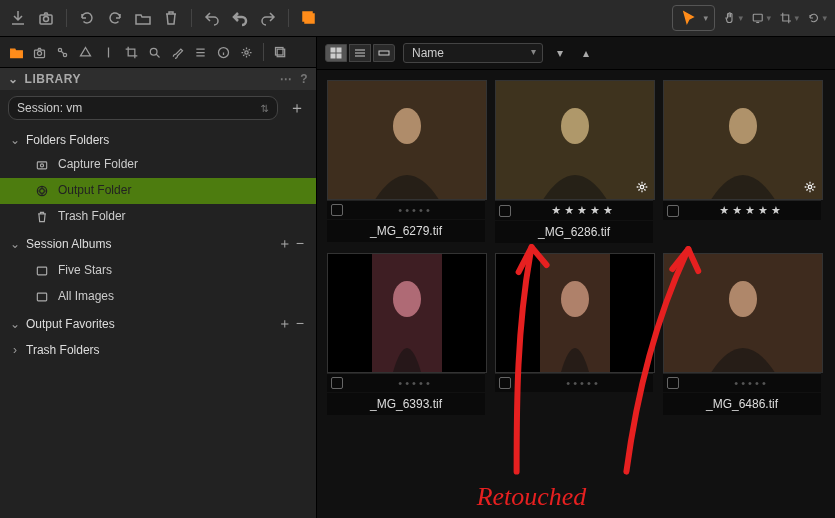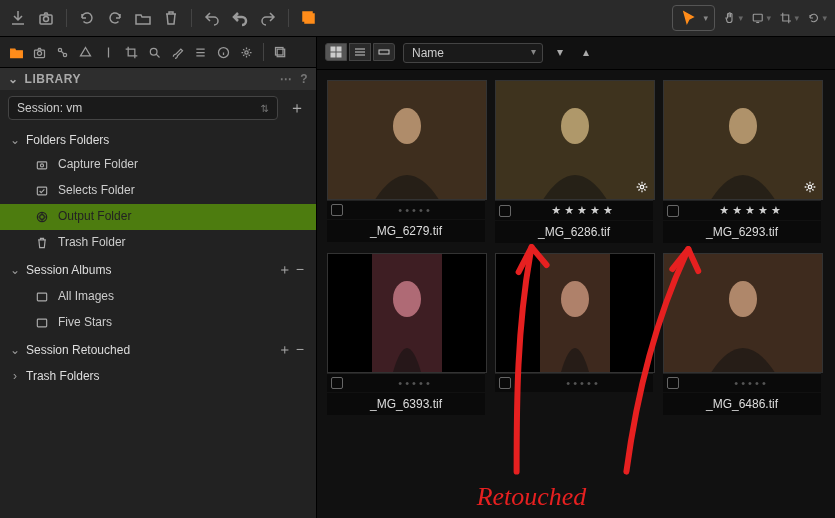--- a/index.html
+++ b/index.html
@@ -13,34 +13,34 @@
   .main{display:flex;height:calc(100% - 36px)}
   .sidebar{width:316px;background:#222;border-right:1px solid #000;display:flex;flex-direction:column}
   .sidetoolbar{display:flex;align-items:center;gap:6px;padding:6px 8px;border-bottom:1px solid #000;flex-wrap:nowrap}
   .sidetoolbar .ticon{width:17px;height:17px}
   .sidetoolbar .ticon svg{width:15px;height:15px}
   .divider{width:1px;height:18px;background:#444;margin:0 2px}
   .libhdr{display:flex;align-items:center;padding:4px 8px;background:#2e2e2e;color:#aaa;font-weight:bold;letter-spacing:.5px}
   .libhdr .chev{margin-right:6px}
   .libhdr .sp{flex:1}
   .session-row{display:flex;align-items:center;padding:6px 8px;gap:8px}
-  .session-sel{flex:1;background:#1a1a1a;border:1px solid #444;border-radius:4px;padding:4px 8px;display:flex;align-items:center;justify-content:space-between;color:#ccc}
+  .session-sel{flex:1;background:#1a1a1a;border:1px solid #444;border-radius:9px;padding:4px 8px;display:flex;align-items:center;justify-content:space-between;color:#ccc}
   .plus-btn{width:22px;height:22px;display:flex;align-items:center;justify-content:center;color:#aaa;font-size:16px;cursor:pointer}
   .tree{flex:1;overflow:auto;padding:2px 0}
   .section-hdr{display:flex;align-items:center;padding:5px 8px;color:#ddd;cursor:pointer}
   .section-hdr .chev{width:14px;display:flex;justify-content:center;color:#999;margin-right:4px}
   .section-hdr .sp{flex:1}
   .section-hdr .btns{color:#aaa;font-size:14px;letter-spacing:4px}
   .node{display:flex;align-items:flex-start;padding:5px 8px 5px 34px;color:#ccc;cursor:pointer;gap:8px;border-radius:0}
   .node .nicon{width:16px;height:16px;display:flex;align-items:center;justify-content:center}
   .node .nicon svg{width:14px;height:14px;stroke:#aaa;fill:none;stroke-width:1.5}
   .node.sel{background:#4d7c0f;color:#222}
   .node.sel .nicon svg{stroke:#222}
   .browser{flex:1;background:#111;display:flex;flex-direction:column;position:relative}
-  .btoolbar{display:flex;align-items:flex-start;padding:6px 8px;border-bottom:1px solid #000;gap:8px}
+  .btoolbar{display:flex;align-items:center;padding:6px 8px;border-bottom:1px solid #000;gap:8px}
   .viewbtns{display:flex;gap:2px}
   .viewbtn{width:20px;height:16px;border:1px solid #444;background:#2a2a2a;display:flex;align-items:center;justify-content:center;cursor:pointer}
   .viewbtn:first-child{border-radius:3px 0 0 3px}
   .viewbtn:last-child{border-radius:0 3px 3px 0}
   .viewbtn.active{background:#555}
   .viewbtn svg{width:12px;height:12px;stroke:#ccc;fill:#ccc}
   .sortsel{background:#1a1a1a;border:1px solid #444;border-radius:3px;padding:2px 20px 2px 8px;color:#ccc;min-width:110px;position:relative}
   .sortsel::after{content:"▾";position:absolute;right:6px;top:2px;color:#888;font-size:10px}
   .dirbtn{width:18px;height:18px;display:flex;align-items:center;justify-content:center;color:#aaa;cursor:pointer}
   .grid{flex:1;overflow:auto;padding:10px;display:flex;flex-wrap:wrap;gap:10px;align-content:flex-start}
@@ -252,29 +252,20 @@
         </div>
         <div class="node">
           <span class="nicon">
             <svg viewBox="0 0 18 18">
               <rect x="3" y="5" width="12" height="9" rx="1"></rect>
               <circle cx="9" cy="9.5" r="2"></circle>
             </svg>
           </span>
           <span>Capture Folder</span>
         </div>
-        <div class="node">
-          <span class="nicon">
-            <svg viewBox="0 0 18 18">
-              <rect x="3" y="4" width="12" height="10" rx="1"></rect>
-              <path d="M6 9l2 2 4-4"></path>
-            </svg>
-          </span>
-          <span>Selects Folder</span>
-        </div>
         <div class="node sel">
           <span class="nicon">
             <svg viewBox="0 0 18 18">
               <circle cx="9" cy="9" r="6"></circle>
               <circle cx="9" cy="9" r="3"></circle>
               <path d="M9 3v2M9 13v2M3 9h2M13 9h2"></path>
             </svg>
           </span>
           <span>Output Folder</span>
         </div>
@@ -291,33 +282,33 @@
           <span>Session Albums</span>
           <span class="sp"></span>
           <span class="btns"><span>＋</span><span>−</span></span>
         </div>
         <div class="node">
           <span class="nicon">
             <svg viewBox="0 0 18 18">
               <rect x="3" y="4" width="12" height="10" rx="1"></rect>
             </svg>
           </span>
-          <span>All Images</span>
+          <span>Five Stars</span>
         </div>
         <div class="node">
           <span class="nicon">
             <svg viewBox="0 0 18 18">
               <rect x="3" y="4" width="12" height="10" rx="1"></rect>
             </svg>
           </span>
-          <span>Five Stars</span>
+          <span>All Images</span>
         </div>
         <div class="section-hdr">
           <span class="chev">⌄</span>
-          <span>Session Retouched</span>
+          <span>Output Favorites</span>
           <span class="sp"></span>
           <span class="btns"><span>＋</span><span>−</span></span>
         </div>
         <div class="section-hdr">
           <span class="chev">›</span>
           <span>Trash Folders</span>
           <span class="sp"></span>
         </div>
       </div>
   </div>
@@ -394,21 +385,20 @@
             </svg>
             <div class="gear-overlay"><svg viewBox="0 0 18 18">
                 <circle cx="9" cy="9" r="2"></circle>
                 <path d="M9 3v2M9 13v2M3 9h2M13 9h2M5 5l1.5 1.5M13 13l-1.5-1.5M5 13l1.5-1.5M13 5l-1.5 1.5"></path>
               </svg></div>
           </div>
           <div class="stars">
             <span class="chk"></span>
             <span class="row filled">★ ★ ★ ★ ★</span>
           </div>
-          <div class="fname">_MG_6293.tif</div>
         </div>
         <div class="thumb">
           <div class="imgwrap">
             <svg class="ph" viewBox="0 0 158 118">
               <rect x="44" y="0" width="70" height="118" fill="hsl(350,35%,18%)"></rect>
               <ellipse cx="79" cy="45" rx="14" ry="18" fill="hsl(350,30%,55%)"></ellipse>
               <path d="M65 118 Q79 70 93 118" fill="hsl(350,25%,12%)"></path>
             </svg>
           </div>
           <div class="stars">

